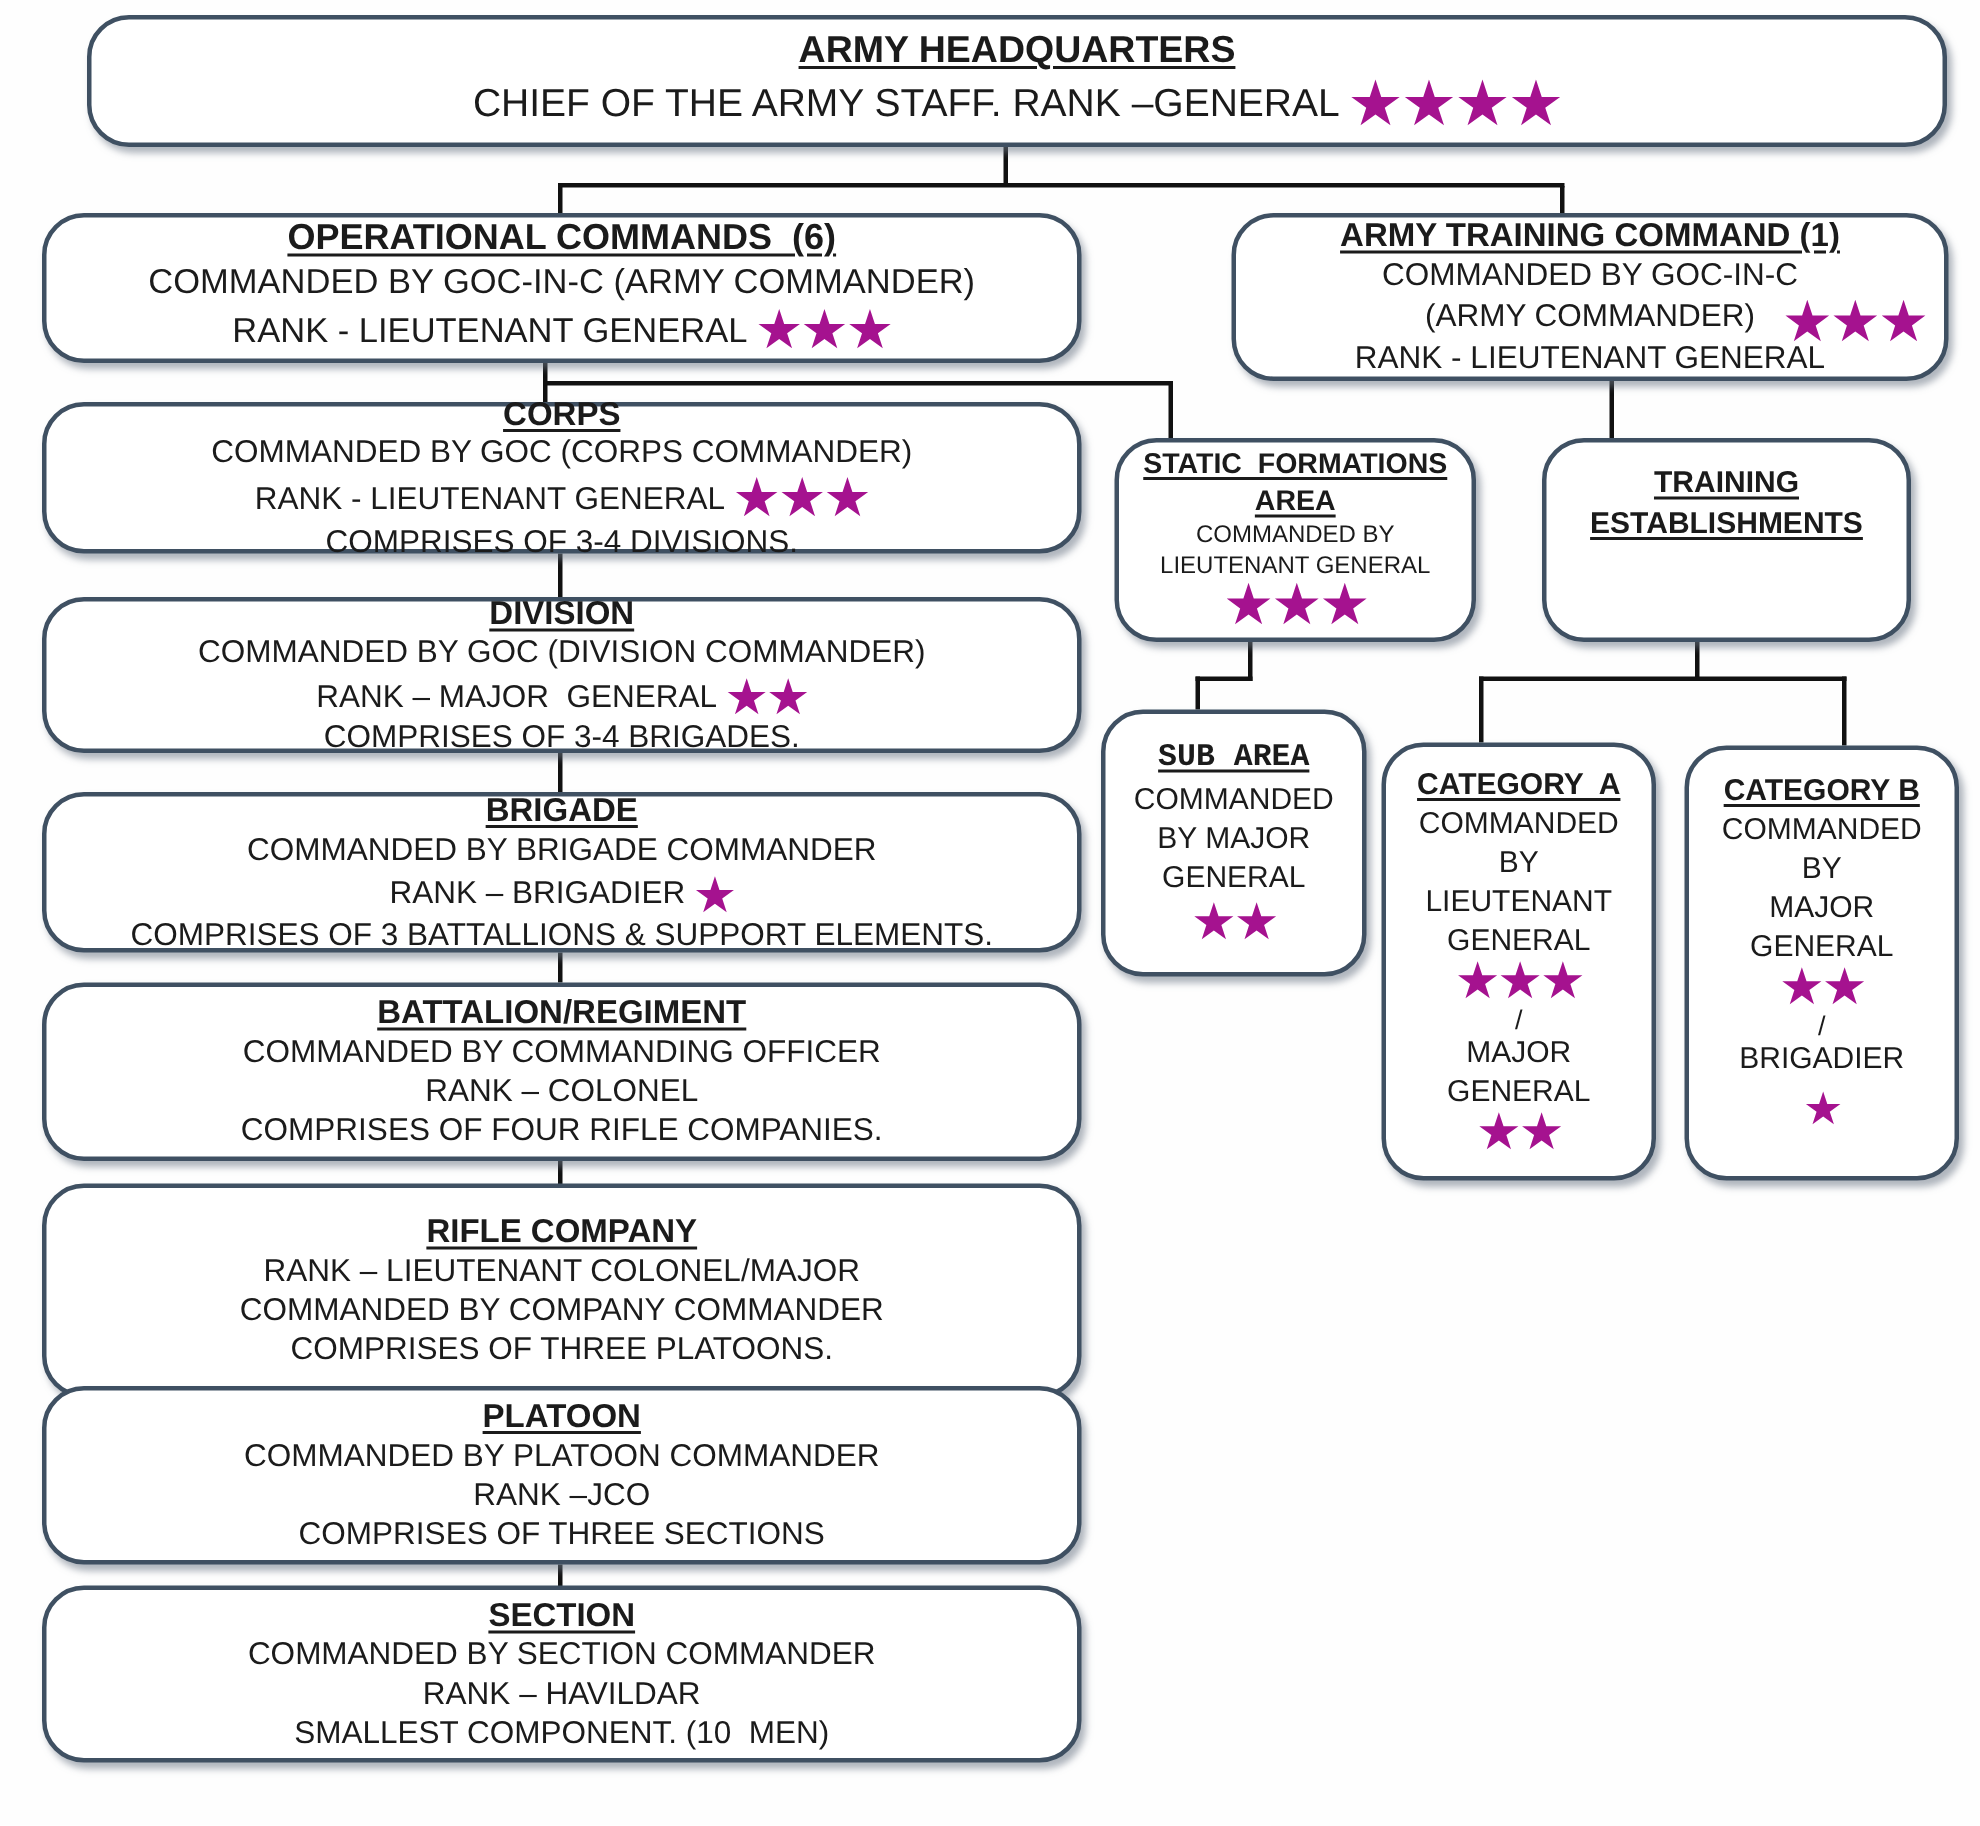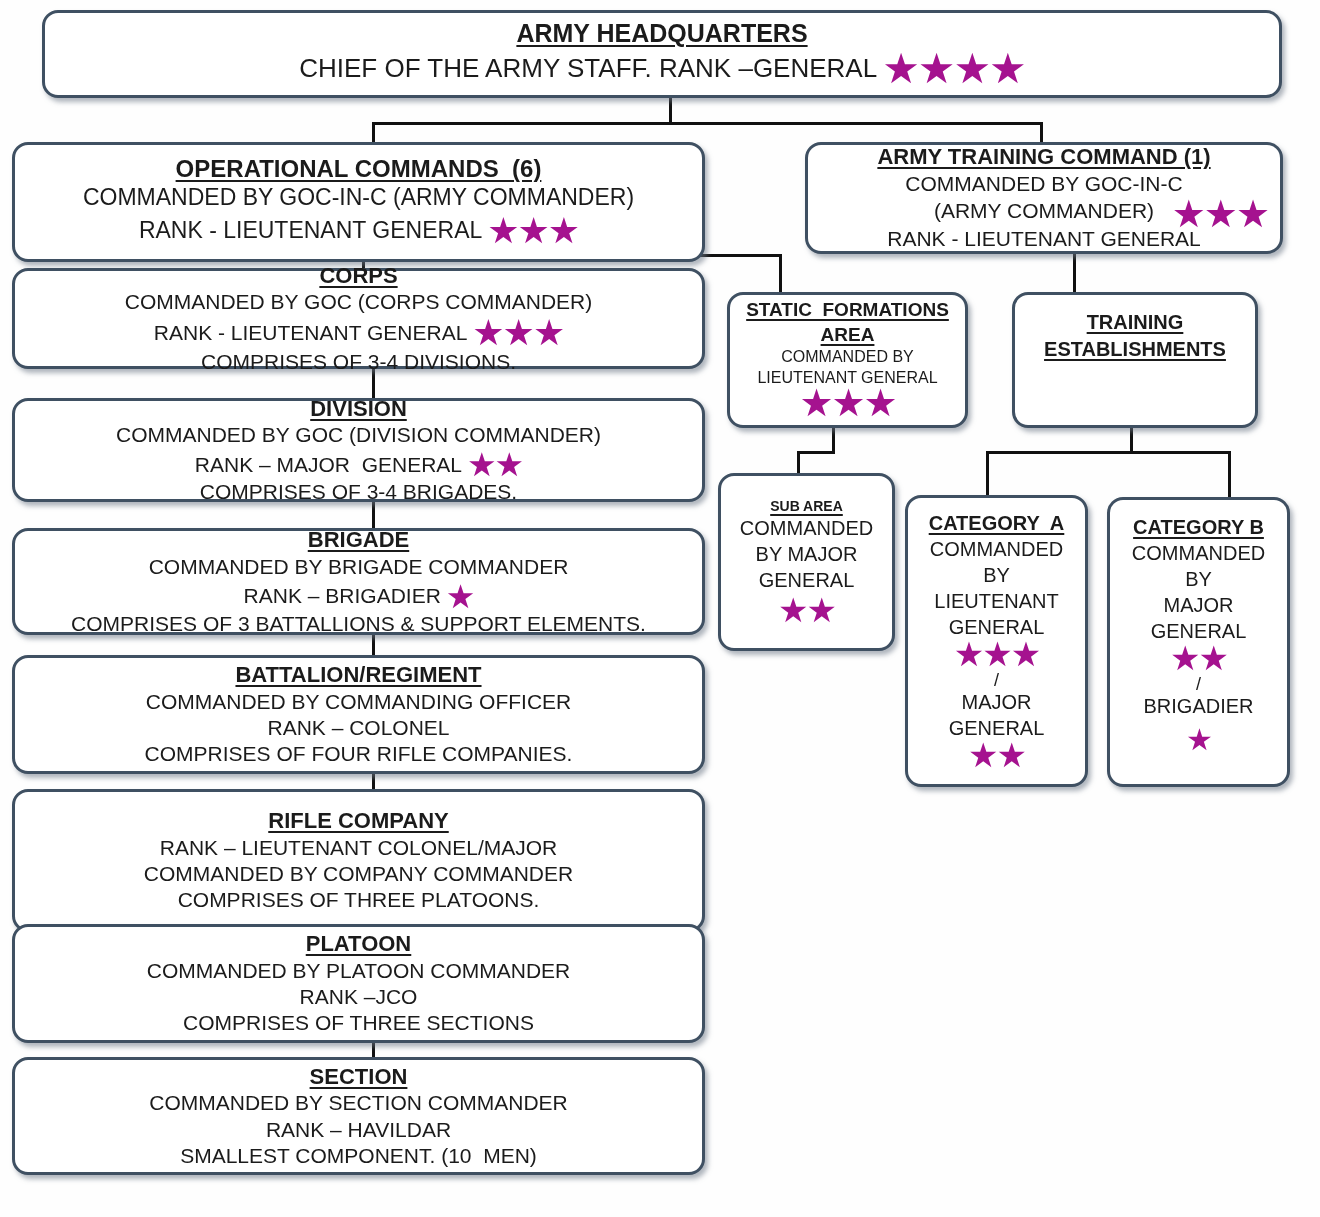--- a/index.html
+++ b/index.html
@@ -13,44 +13,44 @@
     font-family:"Liberation Sans",sans-serif;color:var(--text-color);
     overflow:hidden;
   }
   
   .cv,.ch{position:absolute;background:#111;}
   .cv{width:3px;}
   .ch{height:3px;}
   
   .box{
     position:absolute;background:#fff;
-    border:3px solid var(--border-color);border-radius:16px;
+    border:3px solid var(--border-color);border-radius:28px;
     box-shadow:3px 4px 5px rgba(110,120,135,.55);
     display:flex;flex-direction:column;align-items:center;justify-content:center;
-    text-align:center;box-sizing:border-box;padding:4px 8px;
+    text-align:center;box-sizing:border-box;padding:4px 8px;margin-left:16px;
   }
   .title{font-weight:bold;text-decoration:underline;text-underline-offset:3px;text-decoration-thickness:2px;white-space:pre-wrap;}
   .line{white-space:pre-wrap;}
   .inline-line{display:flex;align-items:center;justify-content:center;gap:5px;white-space:pre-wrap;}
   .stars{color:var(--star-color);line-height:1;letter-spacing:-2px;font-family:"DejaVu Sans",sans-serif;}
   .s40{font-size:42px;} .s38{font-size:38px;} .s36{font-size:36px;}
   .s33{font-size:33px;} .s30{font-size:30px;} .s34{font-size:34px;}
   
   .b-hq .title{font-size:25px;}
   .b-hq .line,.b-hq .inline-line{font-size:26px;justify-content:flex-end;}
   .b-oc .title{font-size:24px;}
   .b-oc .line,.b-oc .inline-line{font-size:23px;line-height:1.3;}
   .b-atc .title{font-size:22px;}
   .b-atc .line{font-size:21px;line-height:1.3;}
   .b-left .title{font-size:22px;line-height:1.25;}
   .b-left .line,.b-left .inline-line{font-size:21px;line-height:1.25;}
   .b-static .title{font-size:19px;line-height:1.3;}
   .b-static .line{font-size:16px;line-height:1.3;}
   .b-te .title{font-size:20px;line-height:1.35;}
-  .b-sub .title{font-size:14px;line-height:1.3;}
+  .b-sub .title{font-size:21px;line-height:1.3;font-family:Liberation Mono, monospace;}
   .b-sub .line{font-size:20px;line-height:1.3;}
   .b-cat .title{font-size:20px;line-height:1.3;}
   .b-cat .line{font-size:20px;line-height:1.3;}
   .sep{font-size:18px;line-height:1;}
   .atc-stars{position:absolute;right:12px;top:50px;}
   .tight{margin-top:-2px;}
 </style>
 </head>
 <body>
 
@@ -83,21 +83,21 @@
   <div class="cv" style="left:1228px;top:451px;height:46px;"></div>
 
   <div class="box b-hq" style="left:42px;top:10px;width:1240px;height:88px;">
     <div class="title">ARMY HEADQUARTERS</div>
     <div class="inline-line">
       <span>CHIEF OF THE ARMY STAFF. RANK –GENERAL</span>
       <span class="stars s40">★★★★</span>
     </div>
   </div>
 
-  <div class="box b-oc" style="left:12px;top:142px;width:693px;height:120px;">
+  <div class="box b-oc" style="left:12px;top:142px;width:693px;height:100px;">
     <div class="title">OPERATIONAL COMMANDS  (6)</div>
     <div class="line">COMMANDED BY GOC-IN-C (ARMY COMMANDER)</div>
     <div class="inline-line">
       <span>RANK - LIEUTENANT GENERAL</span>
       <span class="stars s36">★★★</span>
     </div>
   </div>
 
   <div class="box b-atc" style="left:805px;top:142px;width:478px;height:112px;">
     <div class="title">ARMY TRAINING COMMAND (1)</div>

